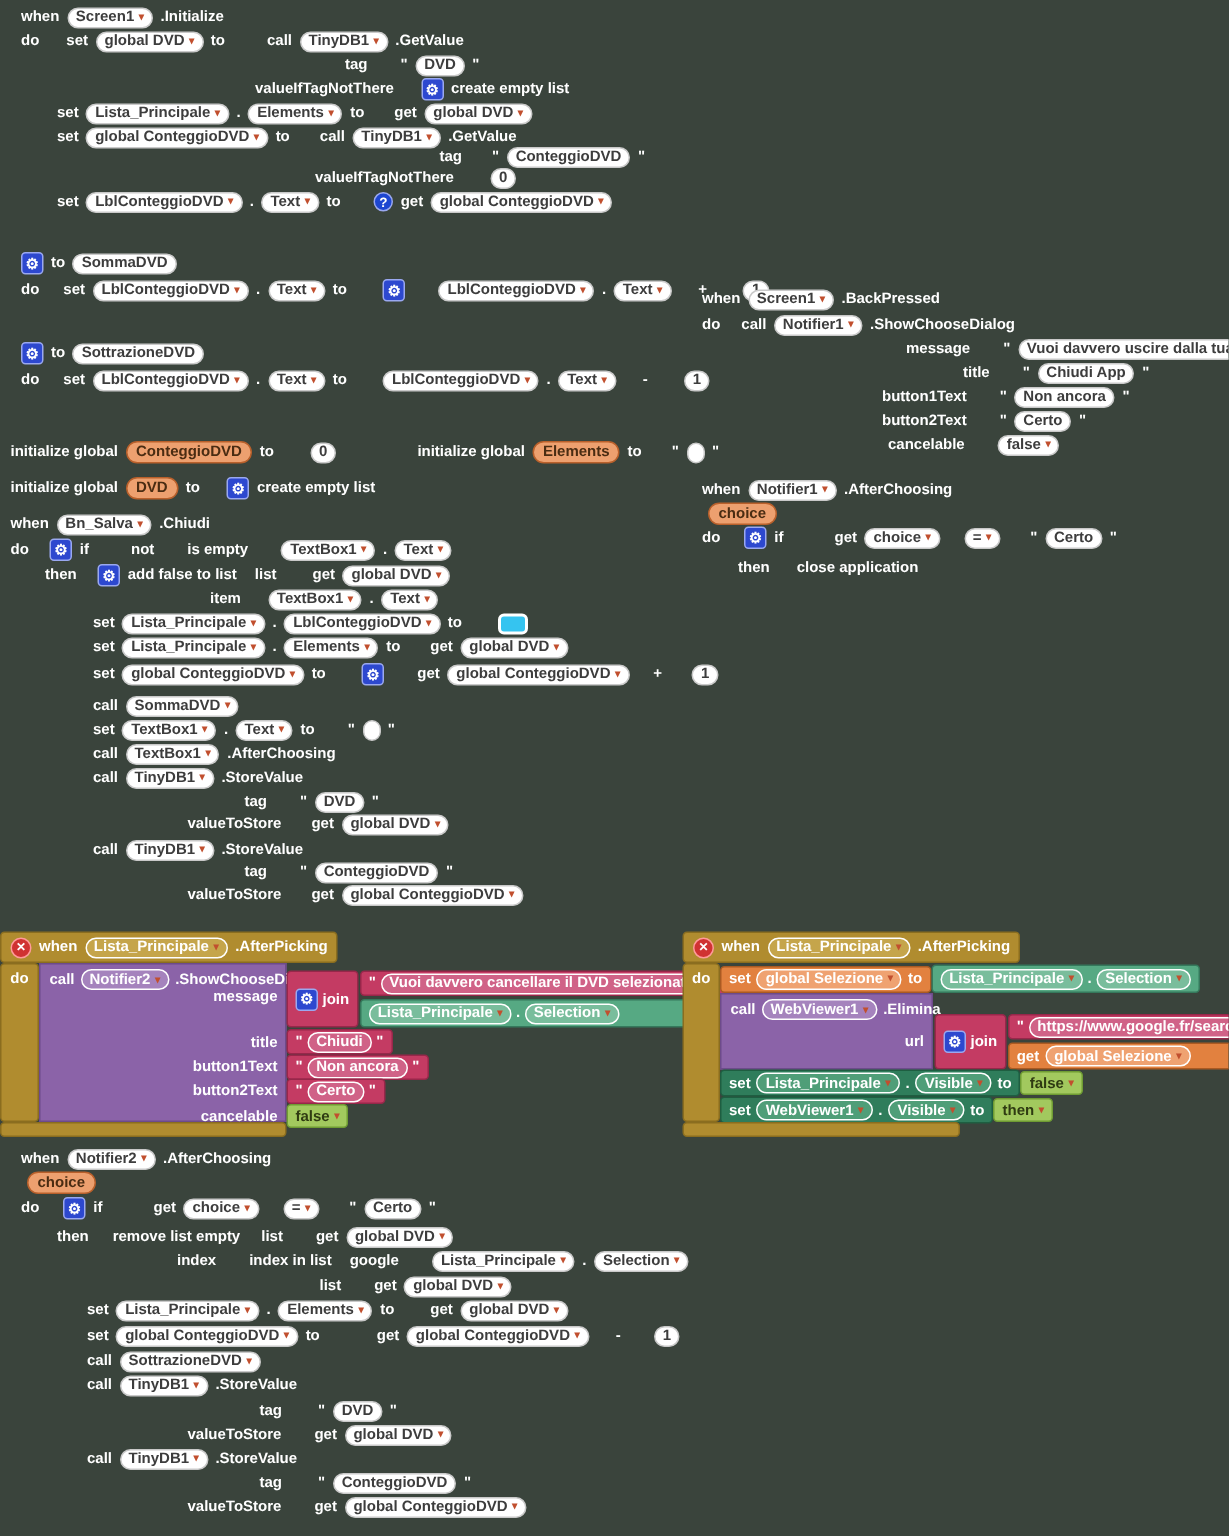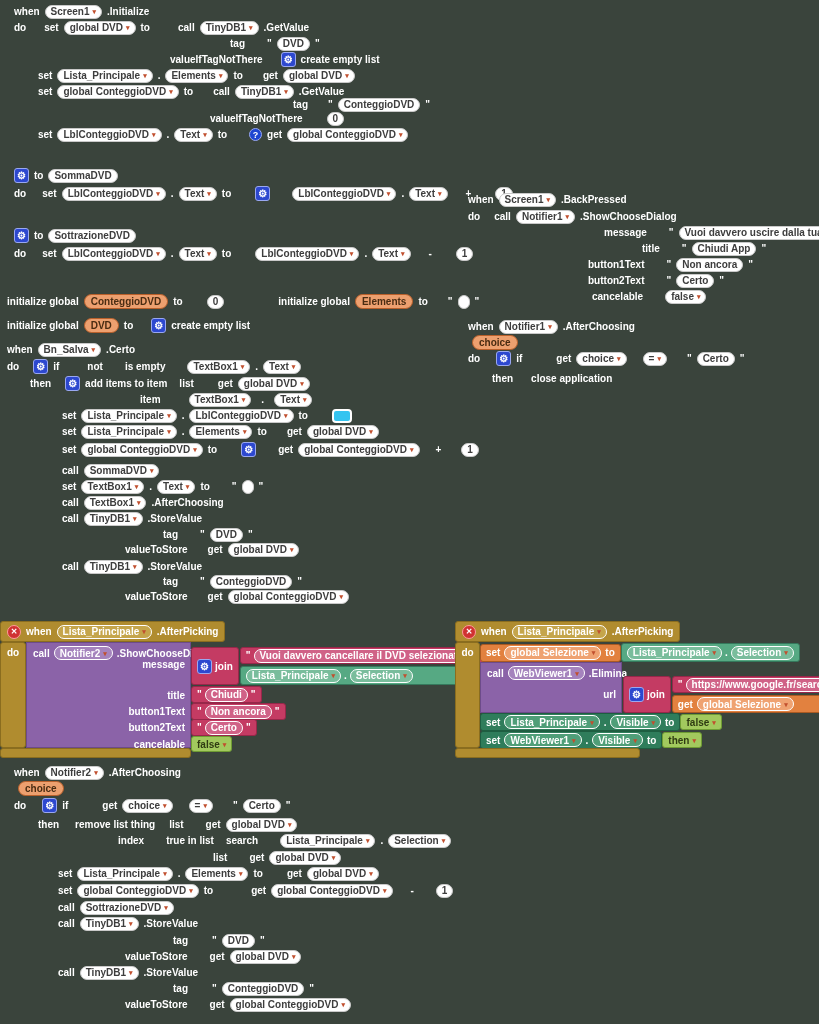--- a/index.html
+++ b/index.html
@@ -451,21 +451,21 @@
       <span class="gap" style="width: 8px;"></span>
       <span class="tok-gear">⚙</span>
       <span class="tok-lbl">create empty list</span>
     </div>
     <div class="gline" style="left: 7px; top: 342px;">
       <span class="tok-lbl">when</span>
       <span class="tok-chip">
         <span>Bn_Salva</span>
         <span class="arr">▾</span>
       </span>
-      <span class="tok-lbl">.Certo</span>
+      <span class="tok-lbl">.Chiudi</span>
     </div>
     <div class="gline" style="left: 7px; top: 359px;">
       <span class="tok-lbl">do</span>
       <span class="gap" style="width: 4px;"></span>
       <span class="tok-gear">⚙</span>
       <span class="tok-lbl">if</span>
       <span class="gap" style="width: 18px;"></span>
       <span class="tok-lbl">not</span>
       <span class="gap" style="width: 12px;"></span>
       <span class="tok-lbl">is empty</span>
@@ -477,31 +477,31 @@
       <span class="tok-lbl">.</span>
       <span class="tok-chip">
         <span>Text</span>
         <span class="arr">▾</span>
       </span>
     </div>
     <div class="gline" style="left: 30px; top: 376px;">
       <span class="tok-lbl">then</span>
       <span class="gap" style="width: 4px;"></span>
       <span class="tok-gear">⚙</span>
-      <span class="tok-lbl">add items to item</span>
+      <span class="tok-lbl">add false to list</span>
       <span class="gap" style="width: 2px;"></span>
       <span class="tok-lbl">list</span>
       <span class="gap" style="width: 14px;"></span>
       <span class="tok-lbl">get</span>
       <span class="tok-chip">
         <span>global DVD</span>
         <span class="arr">▾</span>
       </span>
     </div>
-    <div class="gline" style="left: 140px; top: 392px; gap: 10px;">
+    <div class="gline" style="left: 140px; top: 392px;">
       <span class="tok-lbl">item</span>
       <span class="gap" style="width: 8px;"></span>
       <span class="tok-chip">
         <span>TextBox1</span>
         <span class="arr">▾</span>
       </span>
       <span class="tok-lbl">.</span>
       <span class="tok-chip">
         <span>Text</span>
         <span class="arr">▾</span>
@@ -777,36 +777,36 @@
       <span class="gap" style="width: 10px;"></span>
       <span class="tok-quote">"</span>
       <span class="tok-chip">
         <span>Certo</span>
       </span>
       <span class="tok-quote">"</span>
     </div>
     <div class="gline" style="left: 38px; top: 817px;">
       <span class="tok-lbl">then</span>
       <span class="gap" style="width: 6px;"></span>
-      <span class="tok-lbl">remove list thing</span>
+      <span class="tok-lbl">remove list empty</span>
       <span class="gap" style="width: 4px;"></span>
       <span class="tok-lbl">list</span>
       <span class="gap" style="width: 12px;"></span>
       <span class="tok-lbl">get</span>
       <span class="tok-chip">
         <span>global DVD</span>
         <span class="arr">▾</span>
       </span>
     </div>
     <div class="gline" style="left: 118px; top: 833px;">
       <span class="tok-lbl">index</span>
       <span class="gap" style="width: 12px;"></span>
-      <span class="tok-lbl">true in list</span>
+      <span class="tok-lbl">index in list</span>
       <span class="gap" style="width: 2px;"></span>
-      <span class="tok-lbl">search</span>
+      <span class="tok-lbl">google</span>
       <span class="gap" style="width: 12px;"></span>
       <span class="tok-chip">
         <span>Lista_Principale</span>
         <span class="arr">▾</span>
       </span>
       <span class="tok-lbl">.</span>
       <span class="tok-chip">
         <span>Selection</span>
         <span class="arr">▾</span>
       </span>

